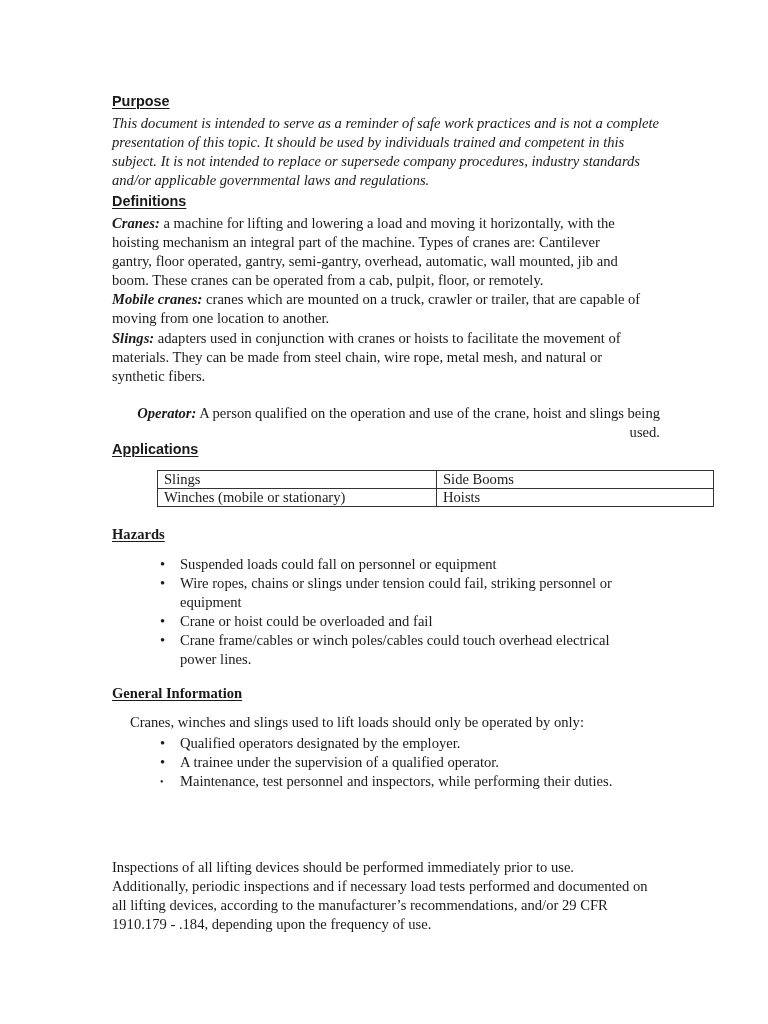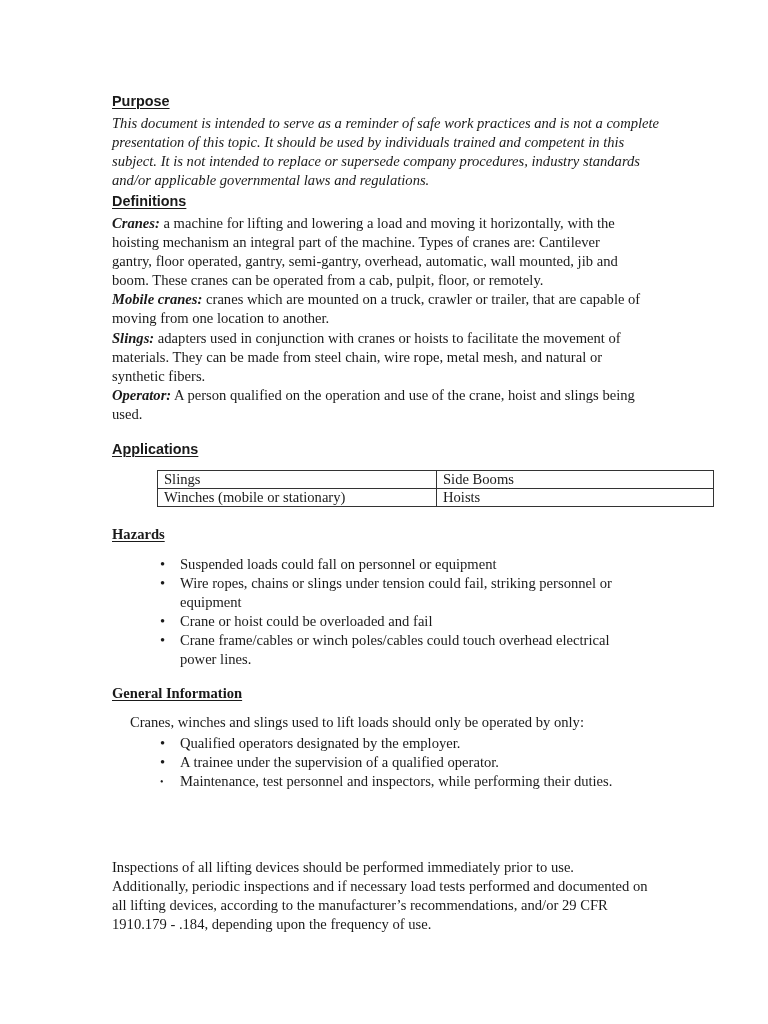--- a/index.html
+++ b/index.html
@@ -34,21 +34,21 @@
   </div>
 
   <div class="abs serif para" style="top:290px; width:540px;">
     <span class="term">Mobile cranes:</span><span> cranes which are mounted on a truck, crawler or trailer, that are capable of moving from one location to another.</span>
   </div>
 
   <div class="abs serif para" style="top:329px; width:535px;">
     <span class="term">Slings:</span><span> adapters used in conjunction with cranes or hoists to facilitate the movement of materials. They can be made from steel chain, wire rope, metal mesh, and natural or synthetic fibers.</span>
   </div>
 
-  <div class="abs serif para" style="top:386px; width:548px;">
+  <div class="abs serif para" style="top:404px; width:548px;text-align:right;">
     <span class="term">Operator:</span><span> A person qualified on the operation and use of the crane, hoist and slings being used.</span>
   </div>
 
   <div class="abs h-sans" style="left:112px; top:441px;text-align:right;">Applications</div>
 
   <table class="apps">
     <tbody>
     <tr>
       <td class="c1">Slings</td>
       <td>Side Booms</td>

